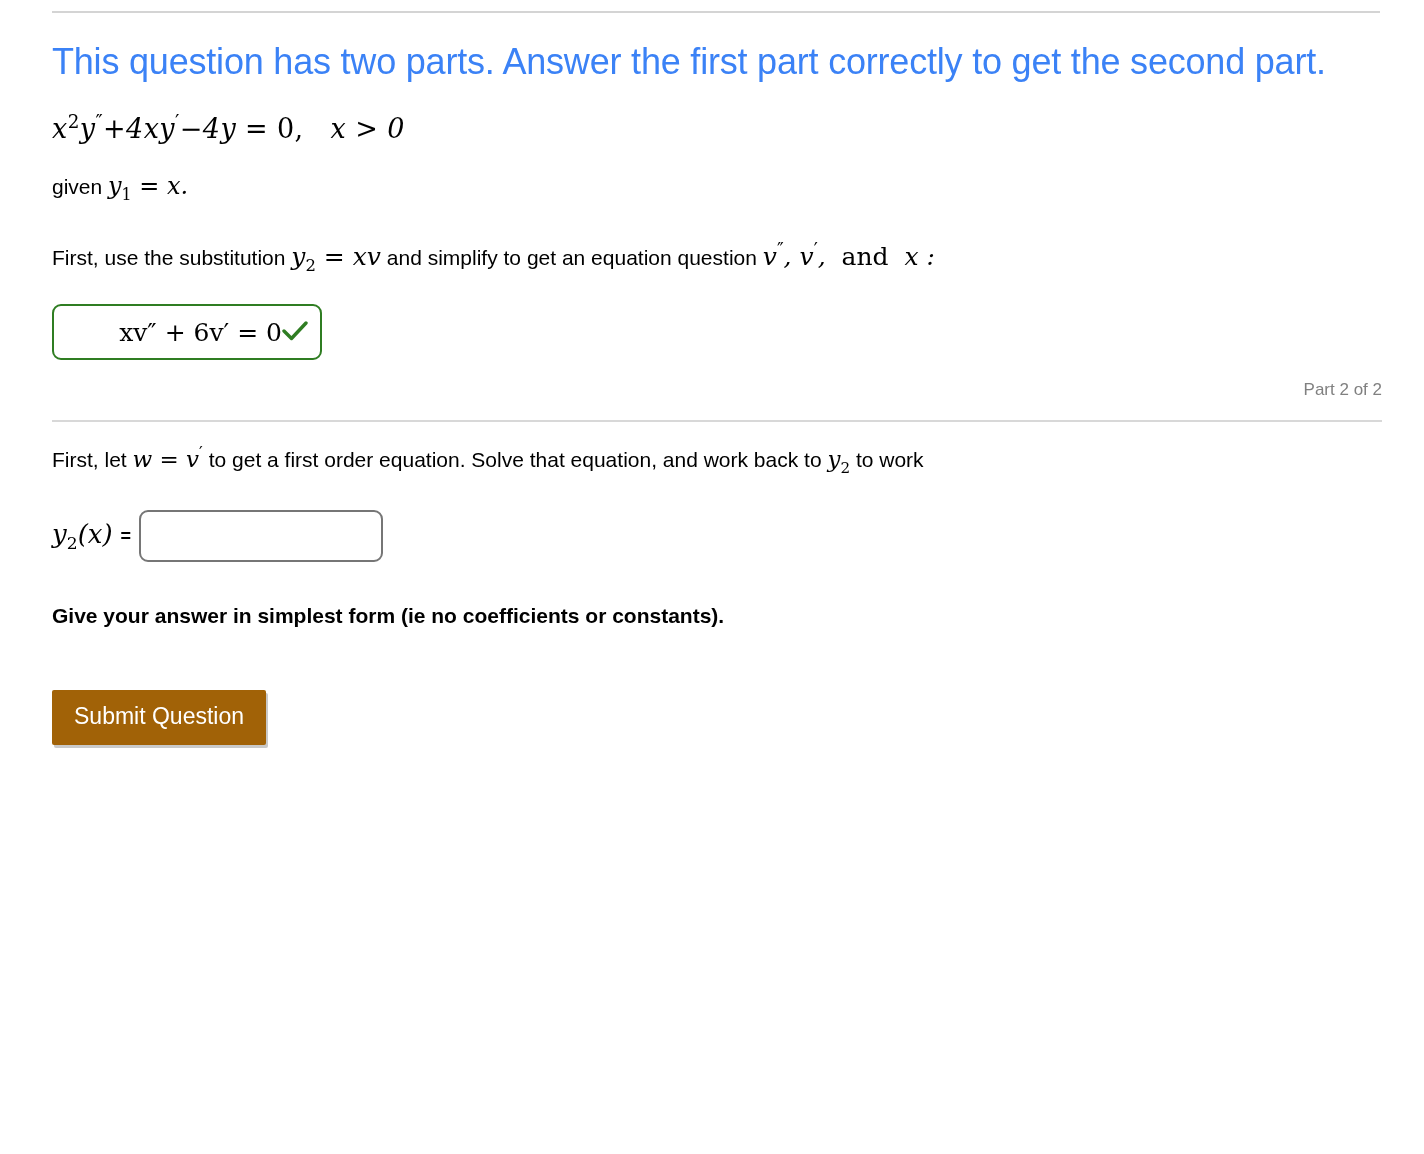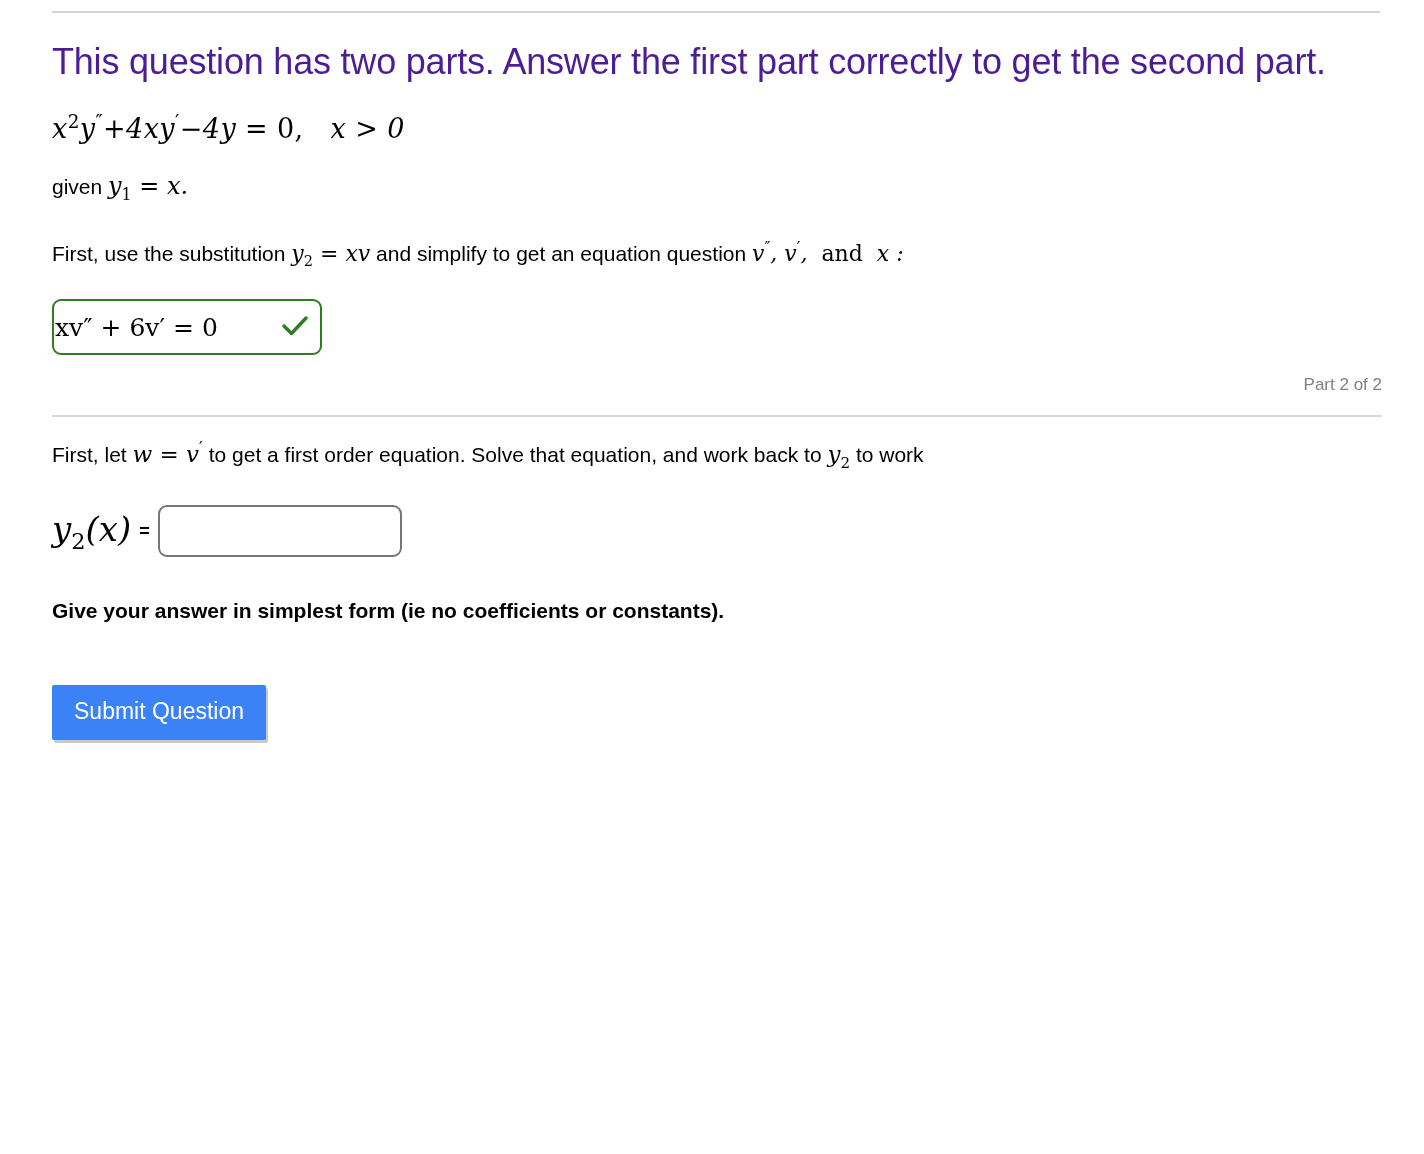--- a/index.html
+++ b/index.html
@@ -34,21 +34,21 @@
     left: 52px;
     top: 40px;
     width: 1334px;
   }
   h1.question-title {
     font-size: 36px;
     font-weight: normal;
     line-height: 1.22;
     margin: 0 0 22px 0;
     letter-spacing: -0.2px;
-    color: #4c1d95;
+    color: #3b82f6;
     max-width: 1290px;
   }
   .body-text {
     font-size: 21px;
     line-height: 1.35;
     margin: 0;
     color: #121212;
   }
   .math {
     font-family: "DejaVu Serif", "Liberation Serif", serif;
@@ -72,36 +72,36 @@
   .given-line .math {
     font-size: 24px;
   }
   sup.pr { font-style: italic; font-size: 0.72em; vertical-align: super; }
   sub.sb { font-style: normal; font-size: 0.66em; vertical-align: sub; }
   .row-first {
     margin-top: 34px;
     font-size: 21px;
     line-height: 1.3;
   }
-  .row-first .math { font-size: 22px; margin-top: 8px; }
+  .row-first .math { font-size: 25px; margin-top: 8px; }
 
   
   .answer-row {
     margin-top: 28px;
     display: flex;
     align-items: center;
   }
   .answer-box {
     border: 2px solid #2f7d22;
     border-radius: 9px;
     width: 270px;
     height: 56px;
     display: flex;
     align-items: center;
-    justify-content: space-between;
+    justify-content: flex-end;
     padding: 0 12px 0 1px;
     box-sizing: border-box;
     background: #ffffff;
   }
   .answer-value {
     font-family: "DejaVu Serif", "Liberation Serif", serif;
     font-size: 25px;
     color: #000000;
   }
   .check-icon {
@@ -132,21 +132,21 @@
   .next-line .math { font-size: 23px; }
 
   .y2-row {
     margin-top: 32px;
     display: flex;
     align-items: center;
   }
   .y2-label {
     font-family: "DejaVu Serif", "Liberation Serif", serif;
     font-style: italic;
-    font-size: 34px;
+    font-size: 26px;
     margin-right: 4px;
   }
   .eq-sign {
     font-size: 18px;
     font-weight: bold;
     margin: 0 8px 0 4px;
   }
   .blank-input {
     width: 244px;
     height: 52px;
@@ -161,21 +161,21 @@
   }
   .simplest-note {
     margin-top: 42px;
     font-size: 21px;
     font-weight: bold;
   }
   .submit-wrap {
     margin-top: 62px;
   }
   .submit-button {
-    background: #3b82f6;
+    background: #a16207;
     color: #ffffff;
     border: none;
     border-radius: 2px;
     font-family: "Liberation Sans", sans-serif;
     font-size: 23px;
     padding: 13px 22px 15px 22px;
     cursor: pointer;
     box-shadow: 2px 3px 0 0 #c9c9c9;
   }
 </style>

